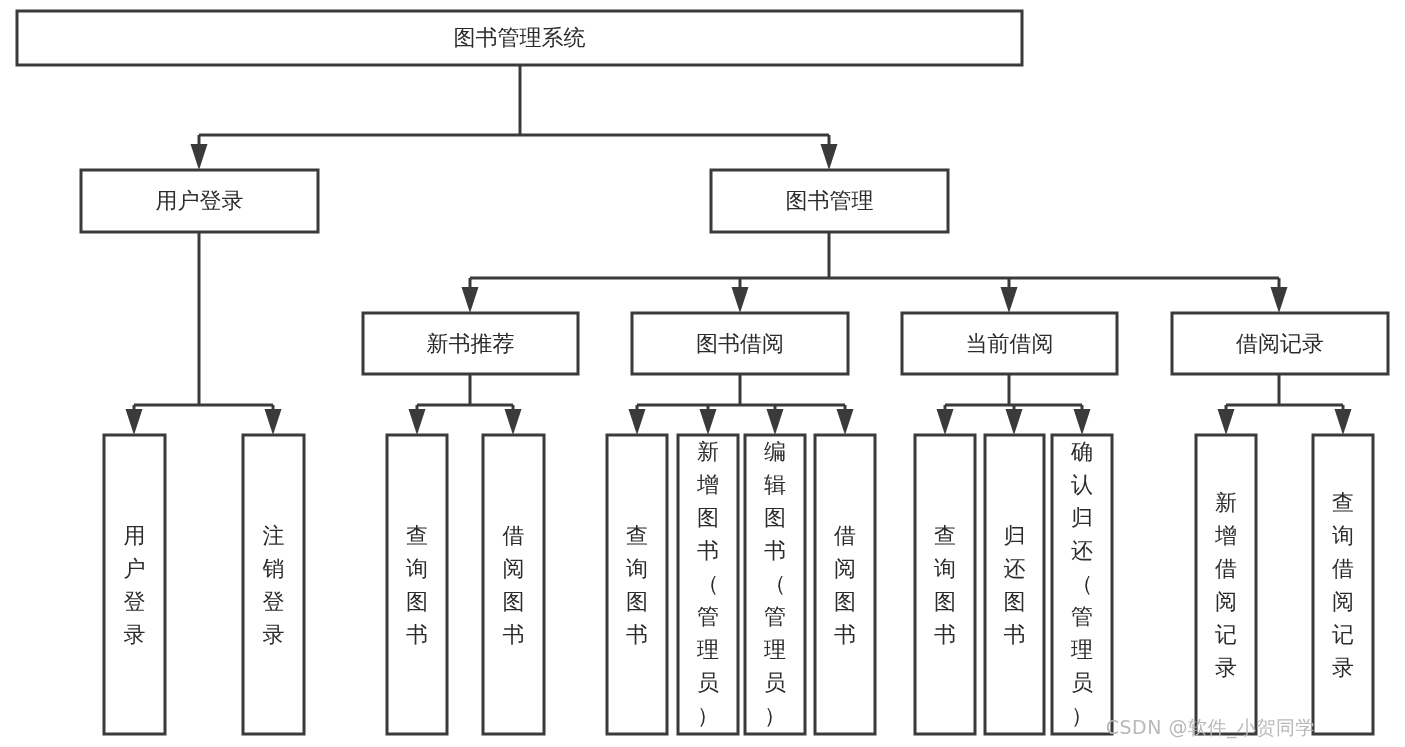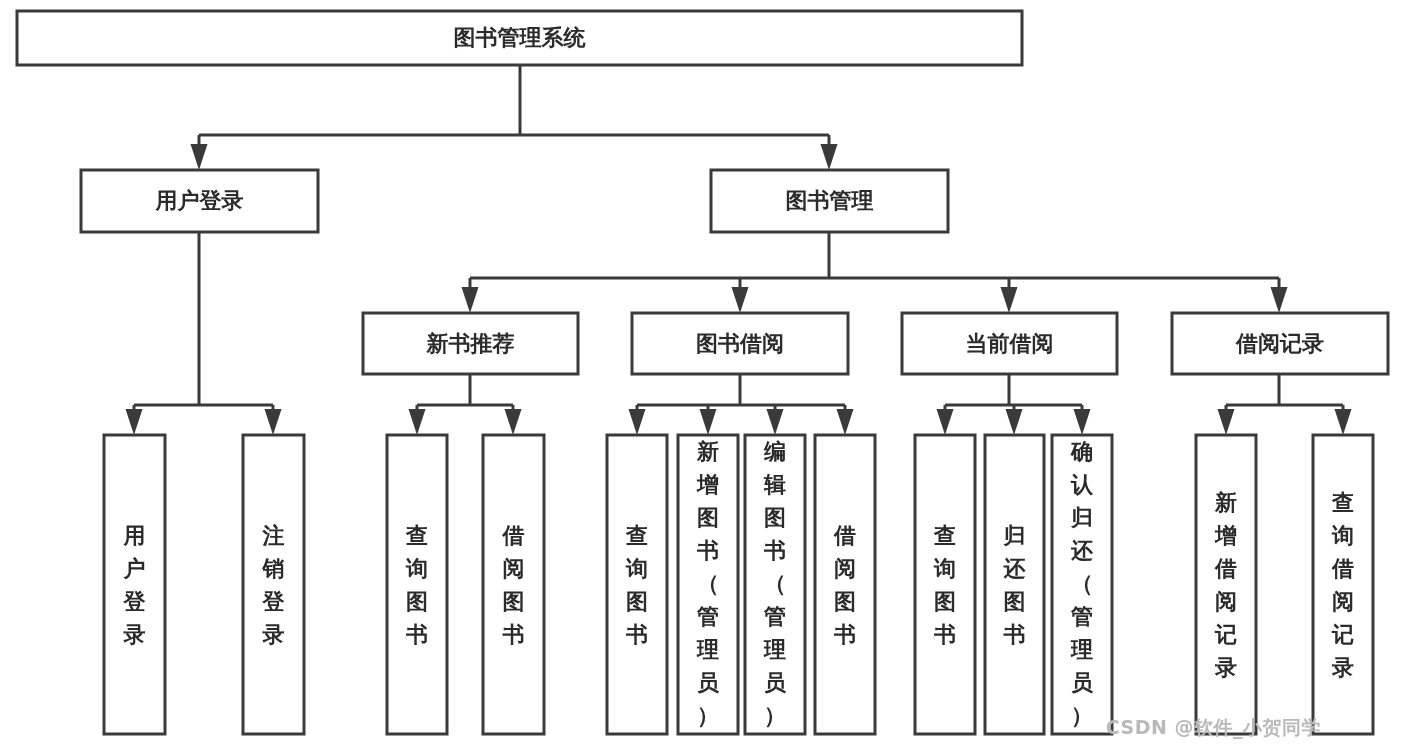--- a/index.html
+++ b/index.html
@@ -12,21 +12,20 @@
     font-family: "DejaVu Sans", "Liberation Sans", sans-serif;
     width: 1405px;
     height: 747px;
     overflow: hidden;
   }
   #diagram-root {
     position: relative;
     width: 1339px;
     height: 747px;
     background: #ffffff;
-    font-weight: bold;
   }
   svg.diagram-canvas {
     position: absolute;
     left: 0;
     top: 0;
     width: 1405px;
     height: 747px;
     display: block;
   }
   .node-box {
@@ -52,21 +51,21 @@
     dominant-baseline: middle;
   }
   .node-label-v {
     font-family: "DejaVu Sans", "Liberation Sans", sans-serif;
     font-size: 22px;
     fill: #2b2b2b;
     text-anchor: middle;
   }
   .watermark-text {
     position: absolute;
-    right: 18px;
+    right: 24px;
     bottom: 6px;
     font-family: "DejaVu Sans", "Liberation Sans", sans-serif;
     font-size: 19px;
     color: #b9b9b9;
     white-space: nowrap;
     letter-spacing: 0.5px;
     user-select: none;
   }
 </style>
 </head>

